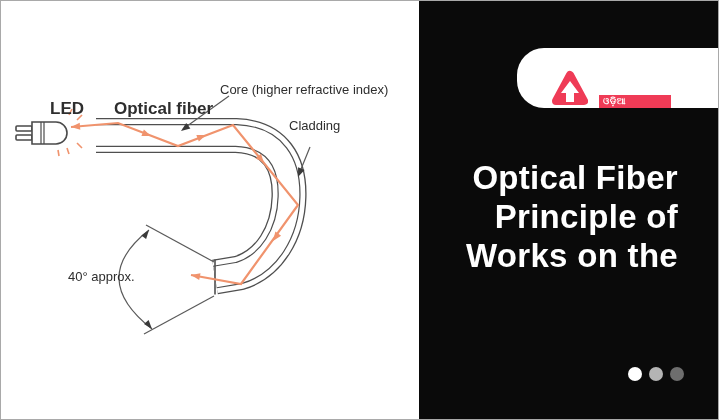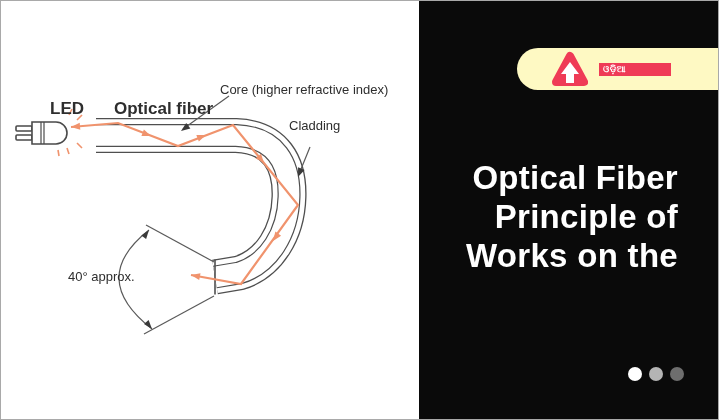--- a/index.html
+++ b/index.html
@@ -17,22 +17,22 @@
   .dlabel.bold{font-weight:bold;font-size:17px;margin-left:18px;}
   .f-dark{stroke:var(--line,#4f4f4f);}
   .f-white{stroke:#ffffff;}
   .g-line{stroke:#5a5a5a;}
   .g-fill{fill:#3a3a3a;}
   .ray-line{stroke:var(--ray,#f0936d);}
   .ray-fill{fill:var(--ray,#f0936d);}
   
   .panel{position:absolute;left:418px;top:0;width:301px;height:420px;background:var(--panel_bg,#0a0a0a);}
   .logo-pill{
-    position:absolute;right:0;top:47px;width:203px;height:42px;background:#fef9c3;
-    border-radius:27px 0 0 27px;display:flex;align-items:center;padding-left:35px;
+    position:absolute;right:0;top:47px;width:203px;height:60px;background:#ffffff;
+    border-radius:27px 0 0 27px;display:flex;align-items:flex-end;padding-left:35px;
   }
   .logo-tri{flex:0 0 auto;}
   .logo-text{margin-left:11px;display:flex;flex-direction:column;}
   .odia-bar{
     width:72px;height:13px;background:var(--logo_red,#ef3b56);color:#ffffff;
     font-size:9px;line-height:13px;padding-left:4px;font-weight:bold;letter-spacing:.5px;
   }
   .brand-line{margin-top:1px;line-height:22px;white-space:nowrap;}
   .brand{font-size:21px;font-weight:bold;letter-spacing:-0.5px;color:var(--logo_navy,#232b3e);}
   .brand-num{font-size:20px;font-weight:bold;letter-spacing:-0.5px;color:var(--logo_red,#ef3b56);margin-left:2px;}

